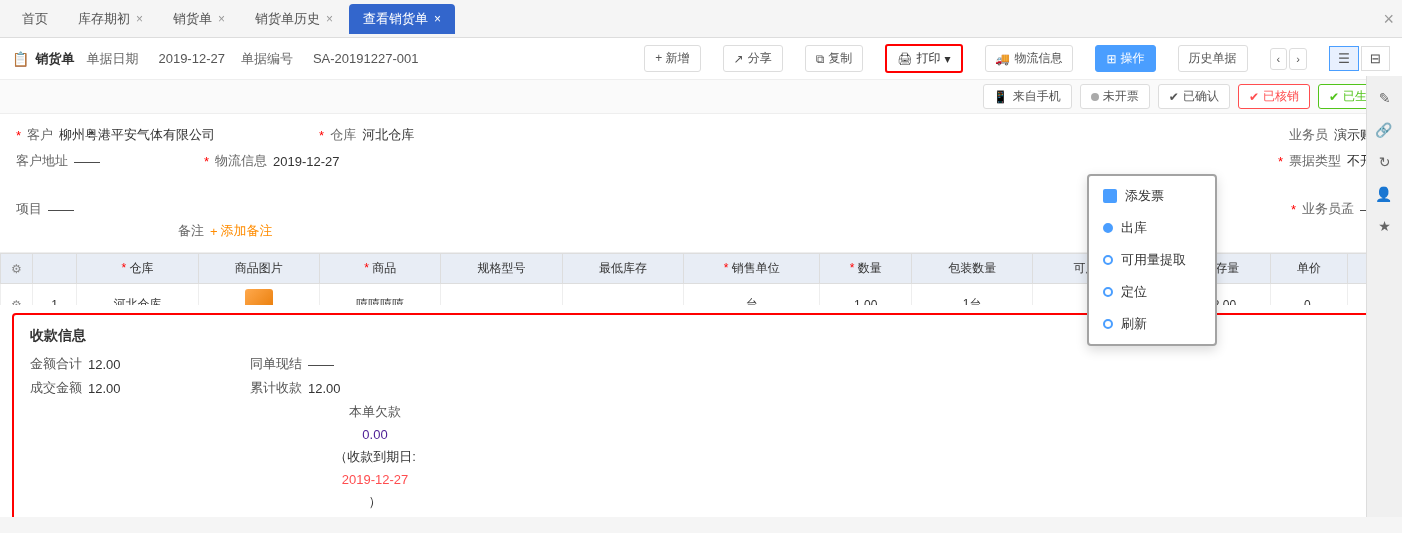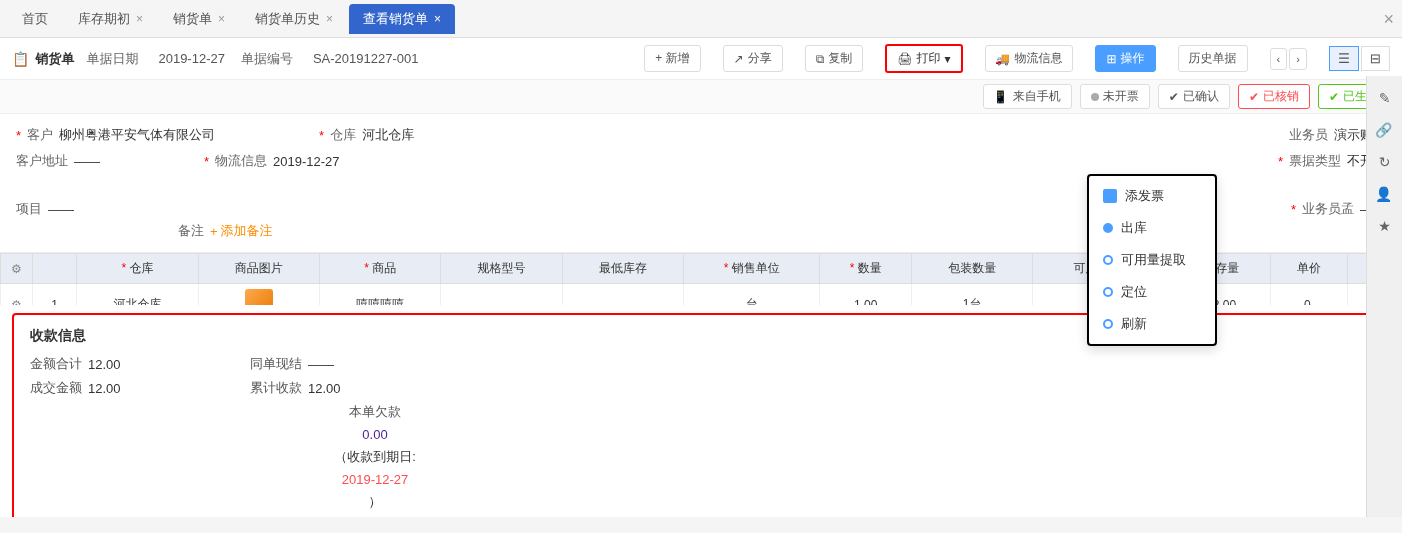--- a/index.html
+++ b/index.html
@@ -101,21 +101,21 @@
     .payment-grid { display: grid; grid-template-columns: 200px 250px; gap: 6px 20px; }
     .payment-item { display: flex; align-items: center; gap: 6px; font-size: 13px; }
     .payment-item .p-label { color: #555; }
     .payment-item .p-value { color: #333; }
     .payment-item .p-value.red { color: #4c1d95; }
     .payment-item .p-date { color: #ff4d4f; }
 
     
     .dropdown-menu {
       position: absolute; top: 136px; right: 185px; background: #fff;
-      border: 2px solid #000000; border-radius: 4px; box-shadow: 0 4px 12px rgba(0,0,0,0.15);
+      border: 2px solid #a3a3a3; border-radius: 4px; box-shadow: 0 4px 12px rgba(0,0,0,0.15);
       z-index: 999; min-width: 130px; padding: 4px 0;
     }
     .menu-item {
       display: flex; align-items: center; gap: 8px; padding: 7px 14px;
       cursor: pointer; font-size: 13px; color: #333;
     }
     .menu-icon { width: 14px; height: 14px; display: inline-flex; align-items: center; justify-content: center; }
     .menu-icon.square { background: #4a9eff; border-radius: 2px; }
     .menu-icon.circle { width: 10px; height: 10px; border-radius: 50%; background: #4a9eff; border: 2px solid #4a9eff; }
     .menu-icon.circle-outline { width: 10px; height: 10px; border-radius: 50%; border: 2px solid #4a9eff; background: transparent; }

